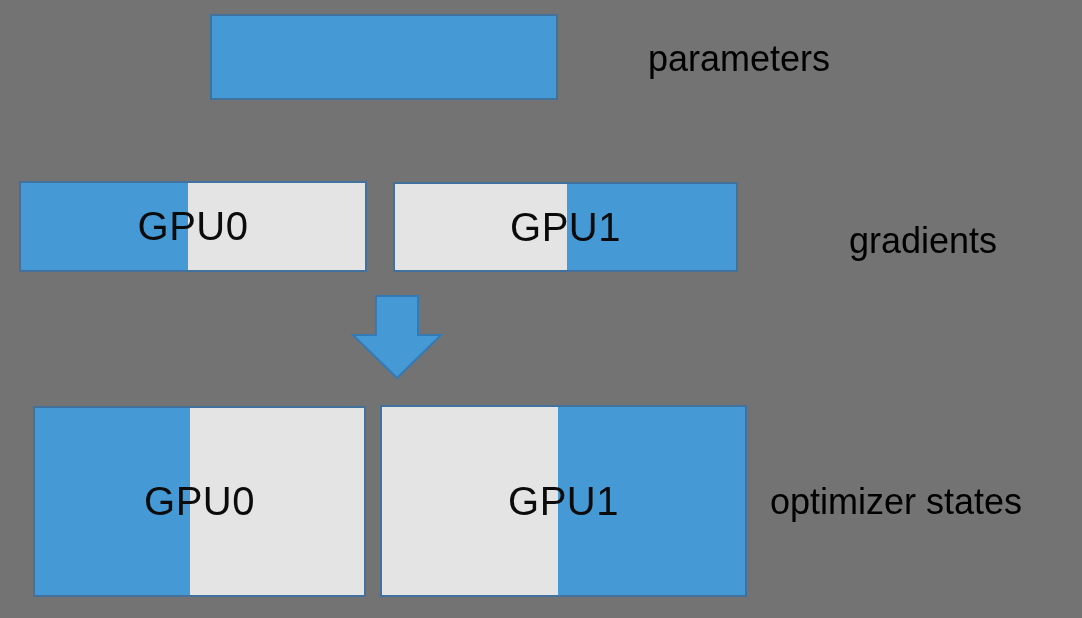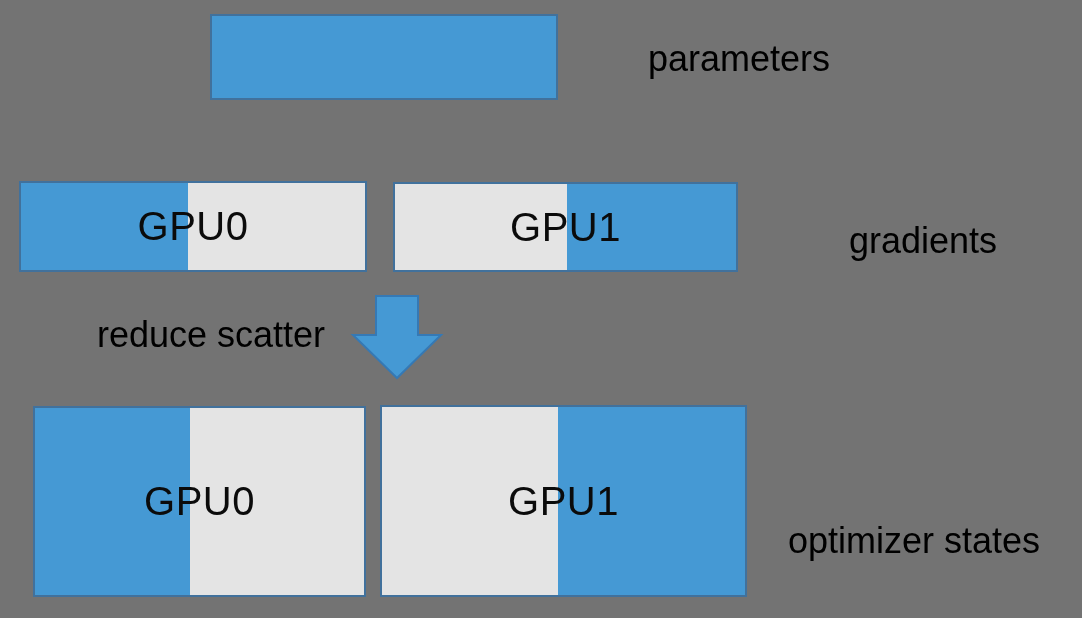--- a/index.html
+++ b/index.html
@@ -38,21 +38,21 @@
     border-radius: 9px;
   }
   .row-label {
     position: absolute;
     font-size: 36px;
     color: #000000;
     white-space: nowrap;
   }
   #label-parameters      { left: 648px; top: 38px; }
   #label-gradients       { left: 849px; top: 220px; }
-  #label-optimizer       { left: 788px; top: 481px; margin-top: 39px; }
+  #label-optimizer       { left: 770px; top: 481px; }
   #label-reduce-scatter  { left: 97px;  top: 314px; }
 
   #block-parameters { left: 210px; top: 14px;  width: 348px; height: 86px;  }
   #block-grad-gpu0  { left: 19px;  top: 181px; width: 348px; height: 91px;  }
   #block-grad-gpu1  { left: 393px; top: 182px; width: 345px; height: 90px;  }
   #block-opt-gpu0   { left: 33px;  top: 406px; width: 333px; height: 191px; }
   #block-opt-gpu1   { left: 380px; top: 405px; width: 367px; height: 192px; }
 
   #arrow-reduce-scatter {
     position: absolute;
@@ -94,21 +94,20 @@
     <div class="seg seg-gray" style="width:51.4%"></div>
     <div class="block-label">GPU0</div>
   </div>
   <div class="block" id="block-grad-gpu1">
     <div class="seg seg-gray" style="width:50.4%"></div>
     <div class="seg seg-blue" style="width:49.6%"></div>
     <div class="block-label">GPU1</div>
   </div>
   <div class="row-label" id="label-gradients">gradients</div>
 
-  <div class="row-label" id="label-reduce-scatter">reduce scatter</div>
   <svg id="arrow-reduce-scatter" viewBox="0 0 90 84">
     <polygon points="24,1 66,1 66,40 89,40 45,83 1,40 24,40"></polygon>
   </svg>
 
   <div class="block" id="block-opt-gpu0">
     <div class="seg seg-blue" style="width:47%"></div>
     <div class="seg seg-gray" style="width:53%"></div>
     <div class="block-label">GPU0</div>
   </div>
   <div class="block" id="block-opt-gpu1">

